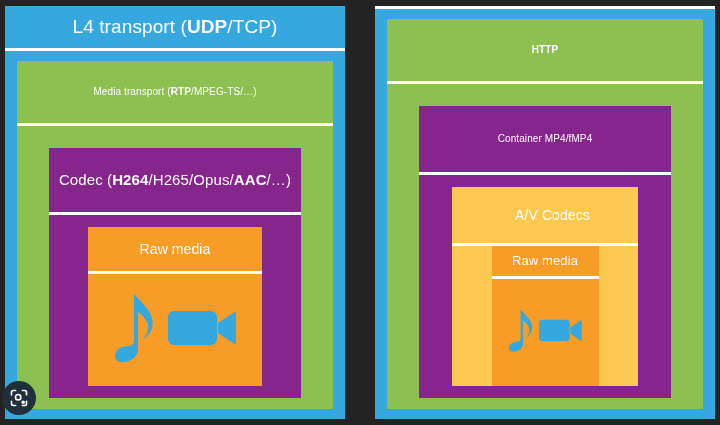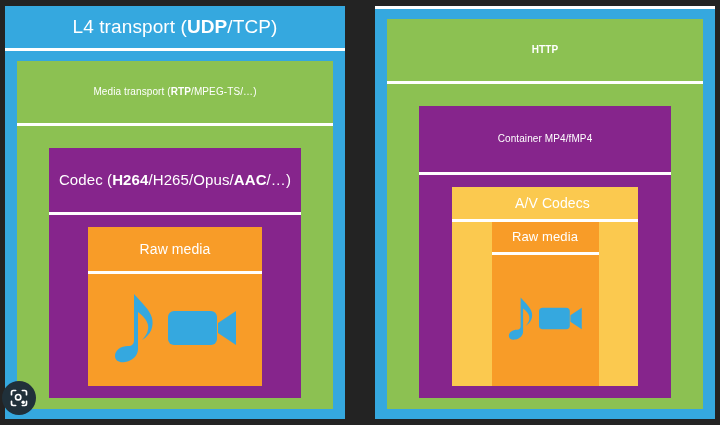--- a/index.html
+++ b/index.html
@@ -102,21 +102,21 @@
   .yellow {
     background: var(--yellow);
     width: 186px;
     flex: 1 1 auto;
     margin-top: 12px;
     margin-bottom: 12px;
     display: flex;
     flex-direction: column;
     align-items: center;
   }
-  .yellow-title { height: 32px; font-size: 14px; padding-left: 15px; }
+  .yellow-title { height: 56px; font-size: 14px; padding-left: 15px; }
   .yellow-div { width: 100%; }
   .yellow-body {
     flex: 1 1 auto;
     width: 100%;
     display: flex;
     align-items: center;
     justify-content: center;
   }
   .orange-inner {
     background: var(--orange);

